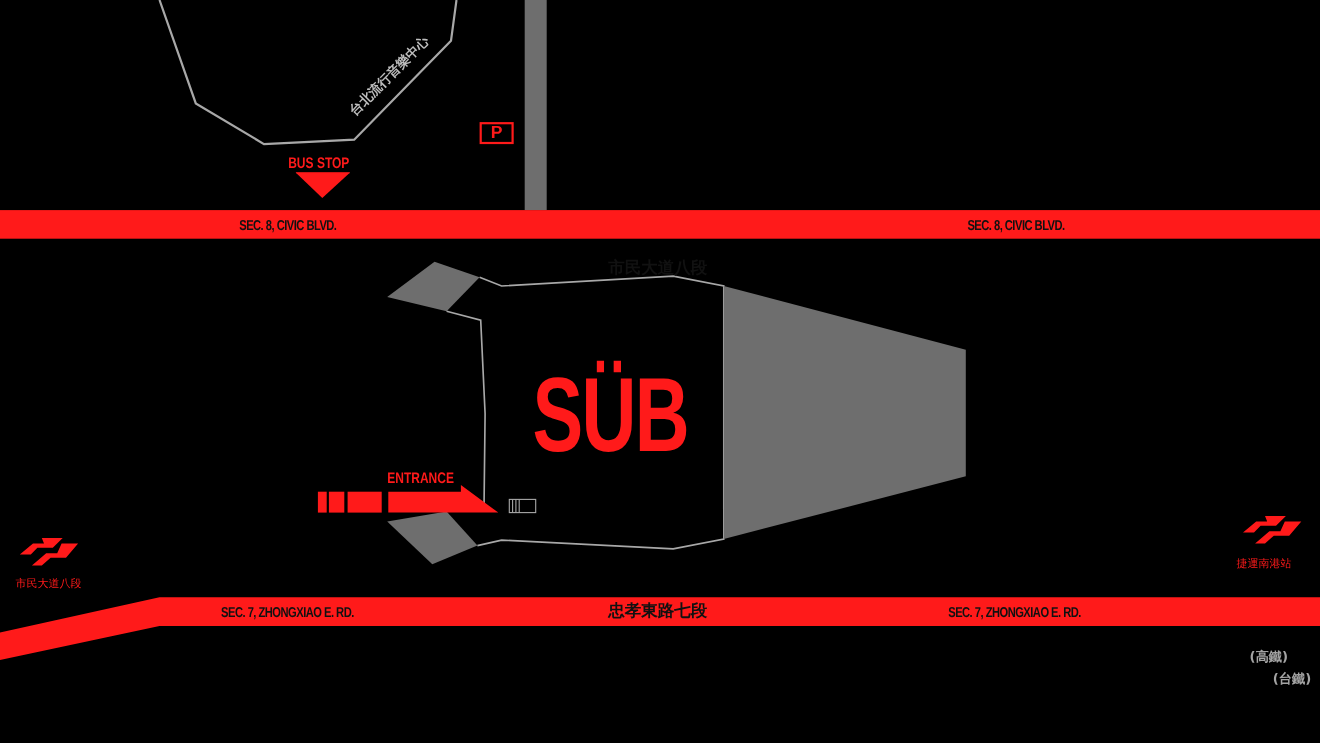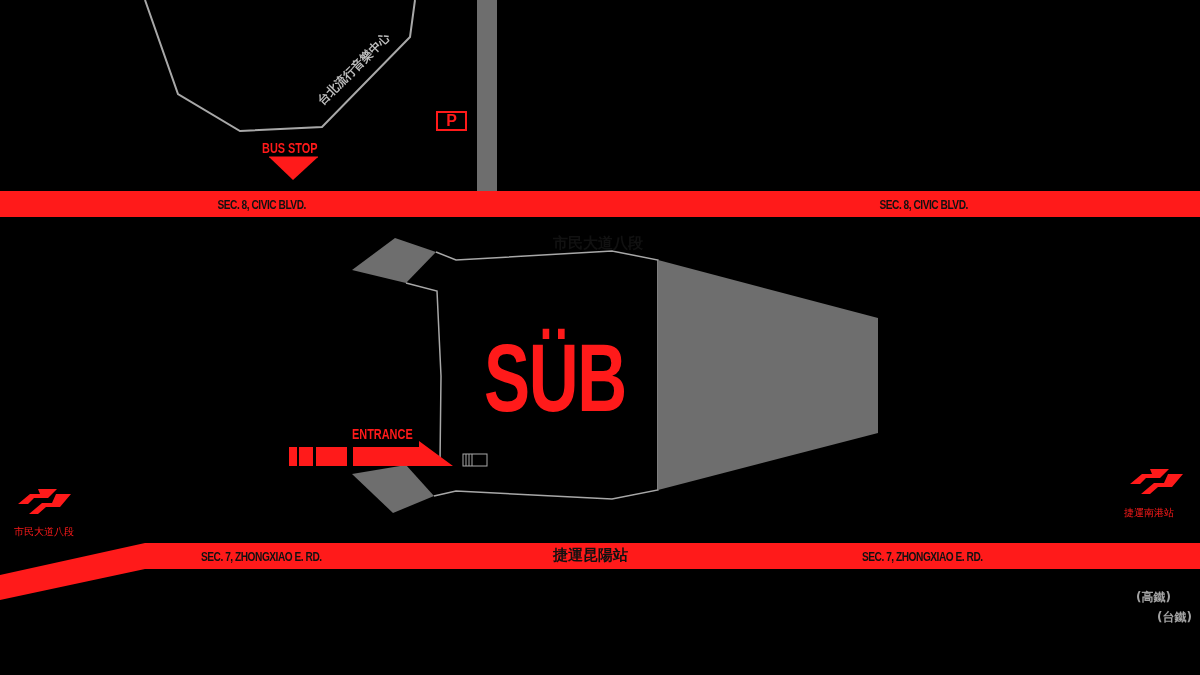--- a/index.html
+++ b/index.html
@@ -97,21 +97,21 @@
 
 <div class="parking">
   <span>P</span>
 </div>
 
 <div class="road-label" style="left:205px; top:198px;">SEC. 8, CIVIC BLVD.</div>
 <div class="road-label-zh" style="left:553px; top:196px;margin-top:40px;">市民大道八段</div>
 <div class="road-label" style="left:867px; top:198px;">SEC. 8, CIVIC BLVD.</div>
 
 <div class="road-label" style="left:184px; top:550px;">SEC. 7, ZHONGXIAO E. RD.</div>
-<div class="road-label-zh" style="left:553px; top:548px;">捷運昆陽站</div>
+<div class="road-label-zh" style="left:553px; top:548px;">忠孝東路七段</div>
 <div class="road-label" style="left:845px; top:550px;">SEC. 7, ZHONGXIAO E. RD.</div>
 
 <div class="sub-logo">SÜB</div>
 
 <div class="red-label" style="left:352px; top:427px; font-size:14px; transform-origin:left top;">ENTRANCE</div>
 
 <div class="station-label" style="left:14px; top:527px;">市民大道八段</div>
 <div class="station-label" style="left:1124px; top:508px;">捷運南港站</div>
 
 <div class="rail-label" style="left:1136px; top:591px;">(高鐵)</div>

